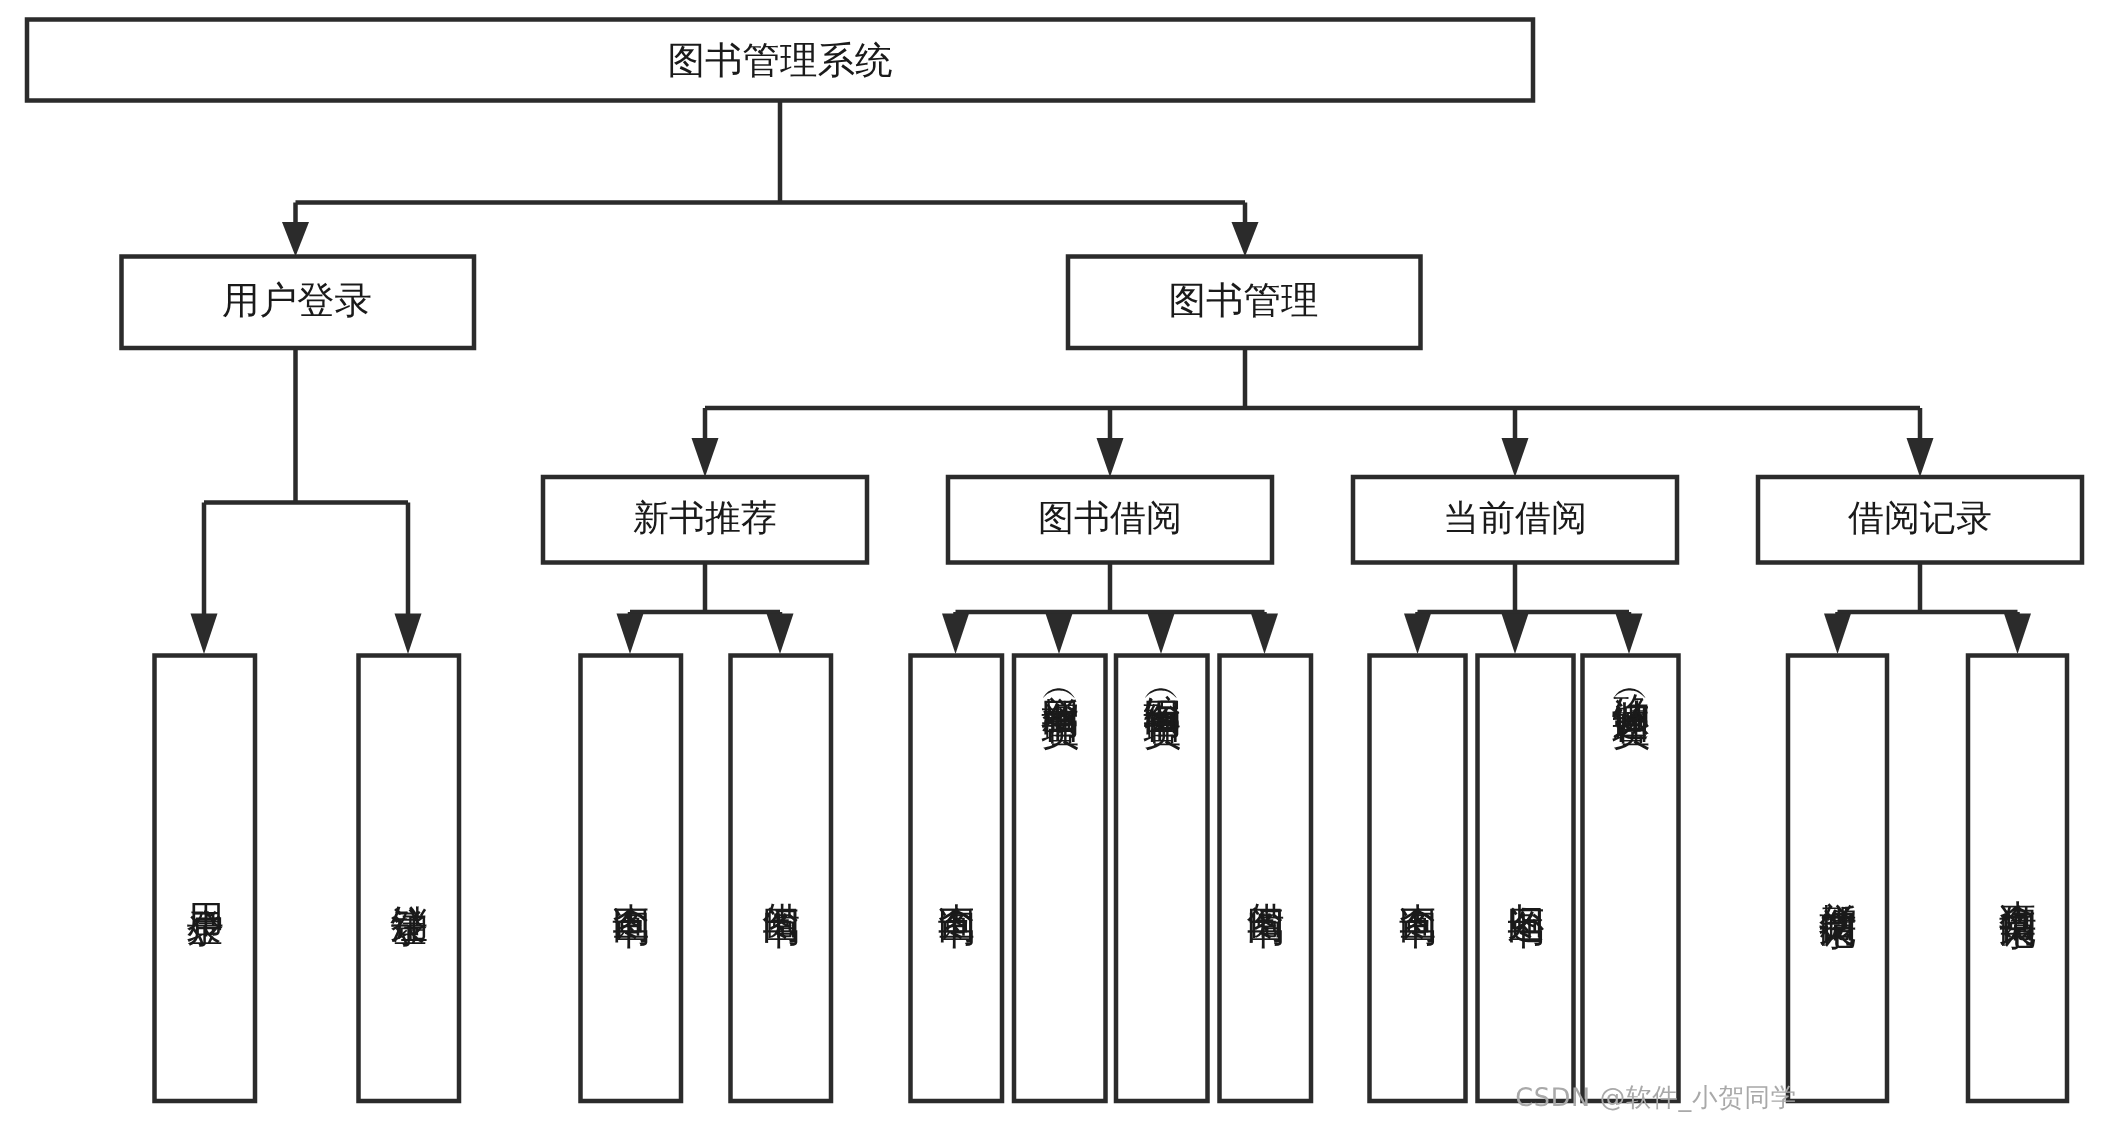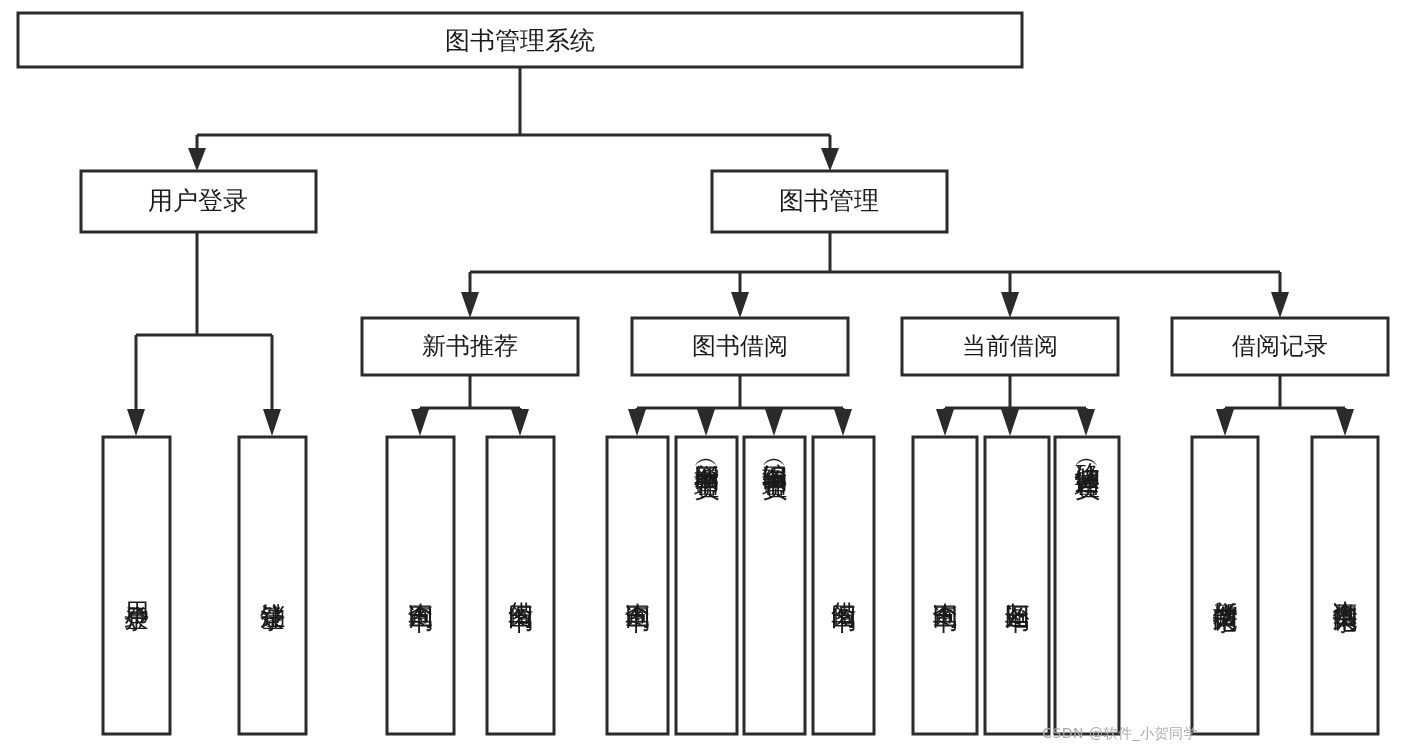--- a/index.html
+++ b/index.html
@@ -26,21 +26,21 @@
   .vert-text{
     writing-mode:vertical-rl;text-orientation:upright;
     font-family:"DejaVu Sans","Liberation Sans",sans-serif;
     font-size:25px;line-height:1.02;color:#1a1a1a;
     letter-spacing:2px;white-space:nowrap;text-align:center;
   }
   .vert-top{align-items:flex-start;}
   #watermark{
     position:absolute;right:8px;bottom:4px;
     font-family:"DejaVu Sans","Liberation Sans",sans-serif;
-    font-size:14px;color:#a9a9a9;white-space:nowrap;
+    font-size:17px;color:#a9a9a9;white-space:nowrap;
     letter-spacing:0.5px;
   }
 </style>
 </head>
 <body>
 
 <div id="stage">
 
   <svg id="diagram" viewBox="0 0 1405 747">
 

